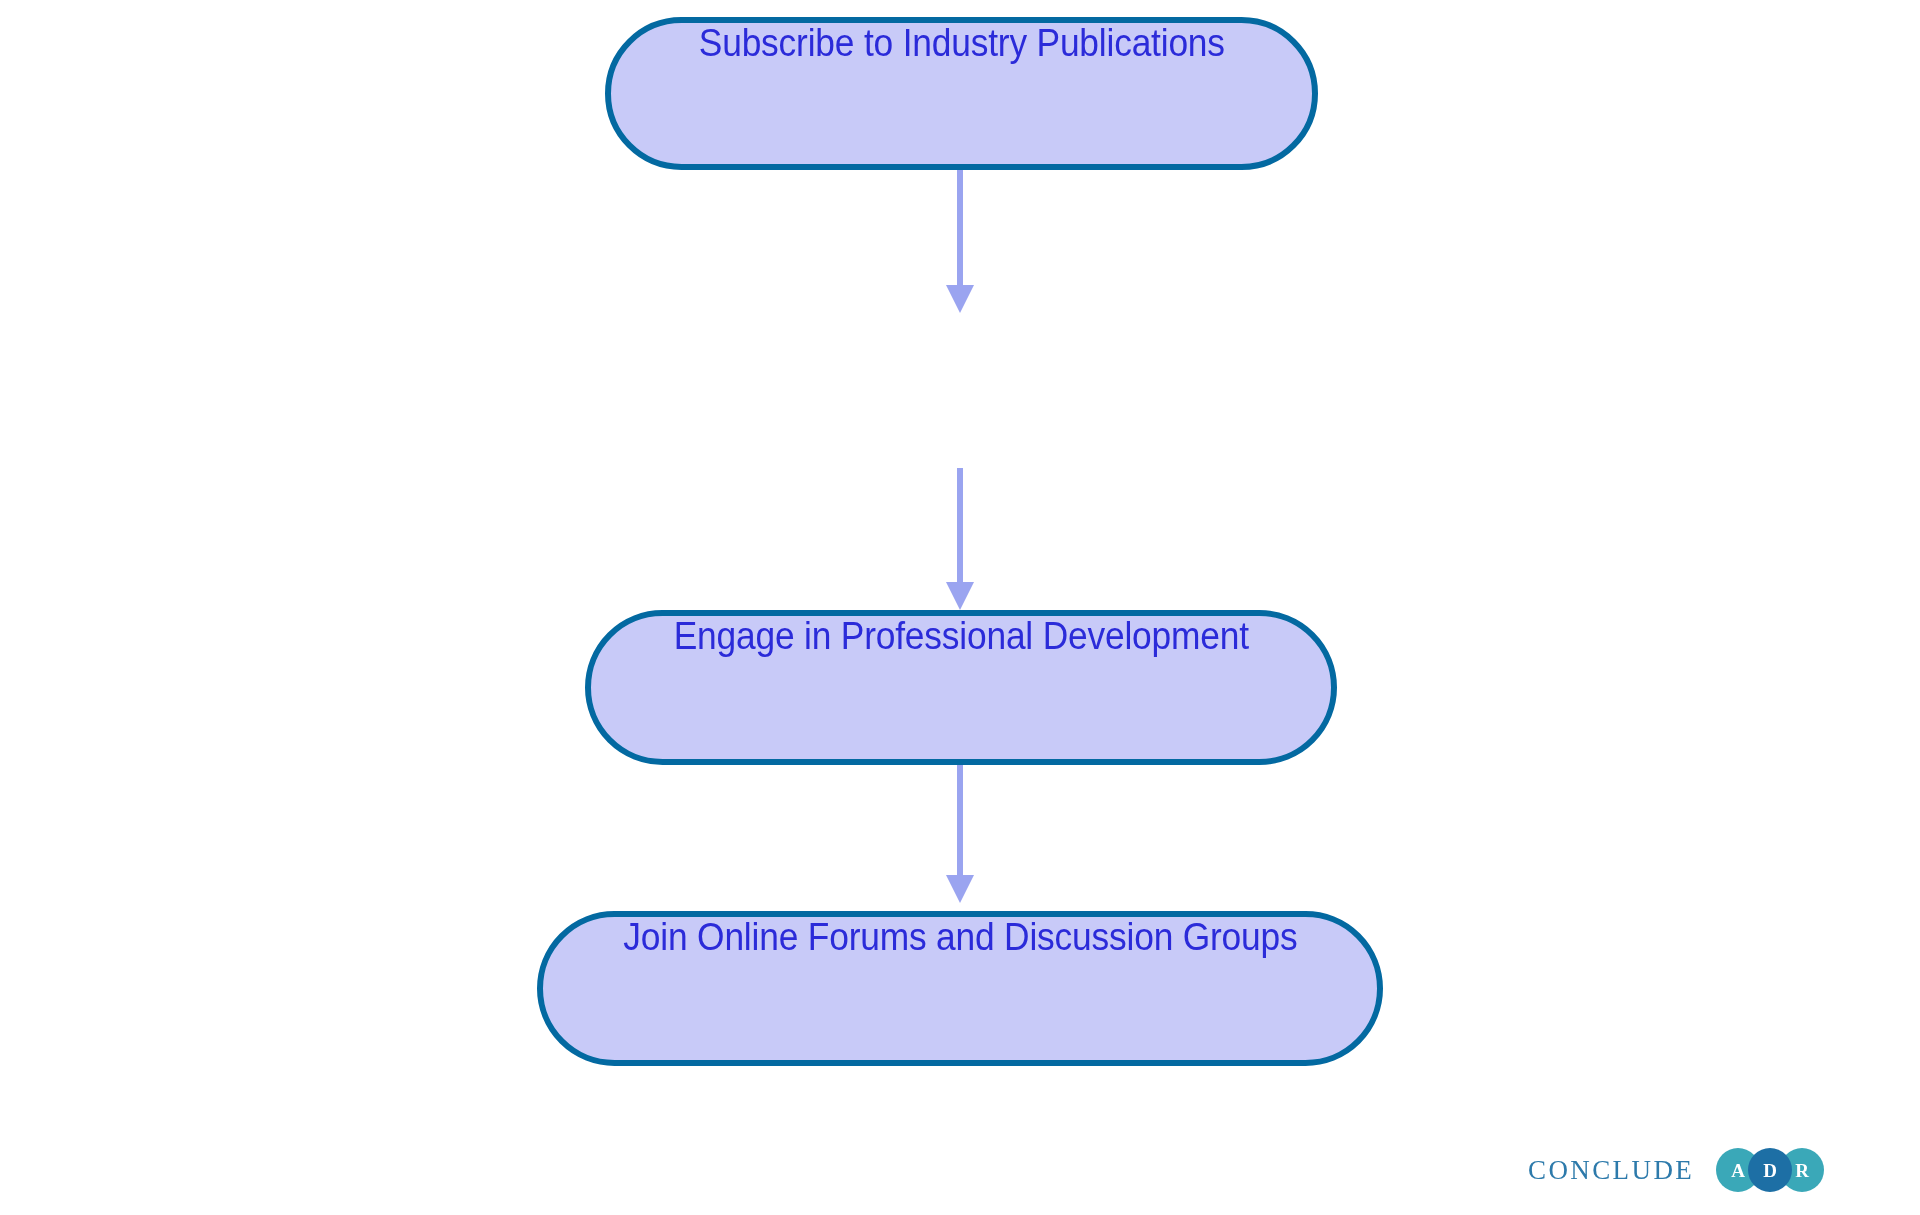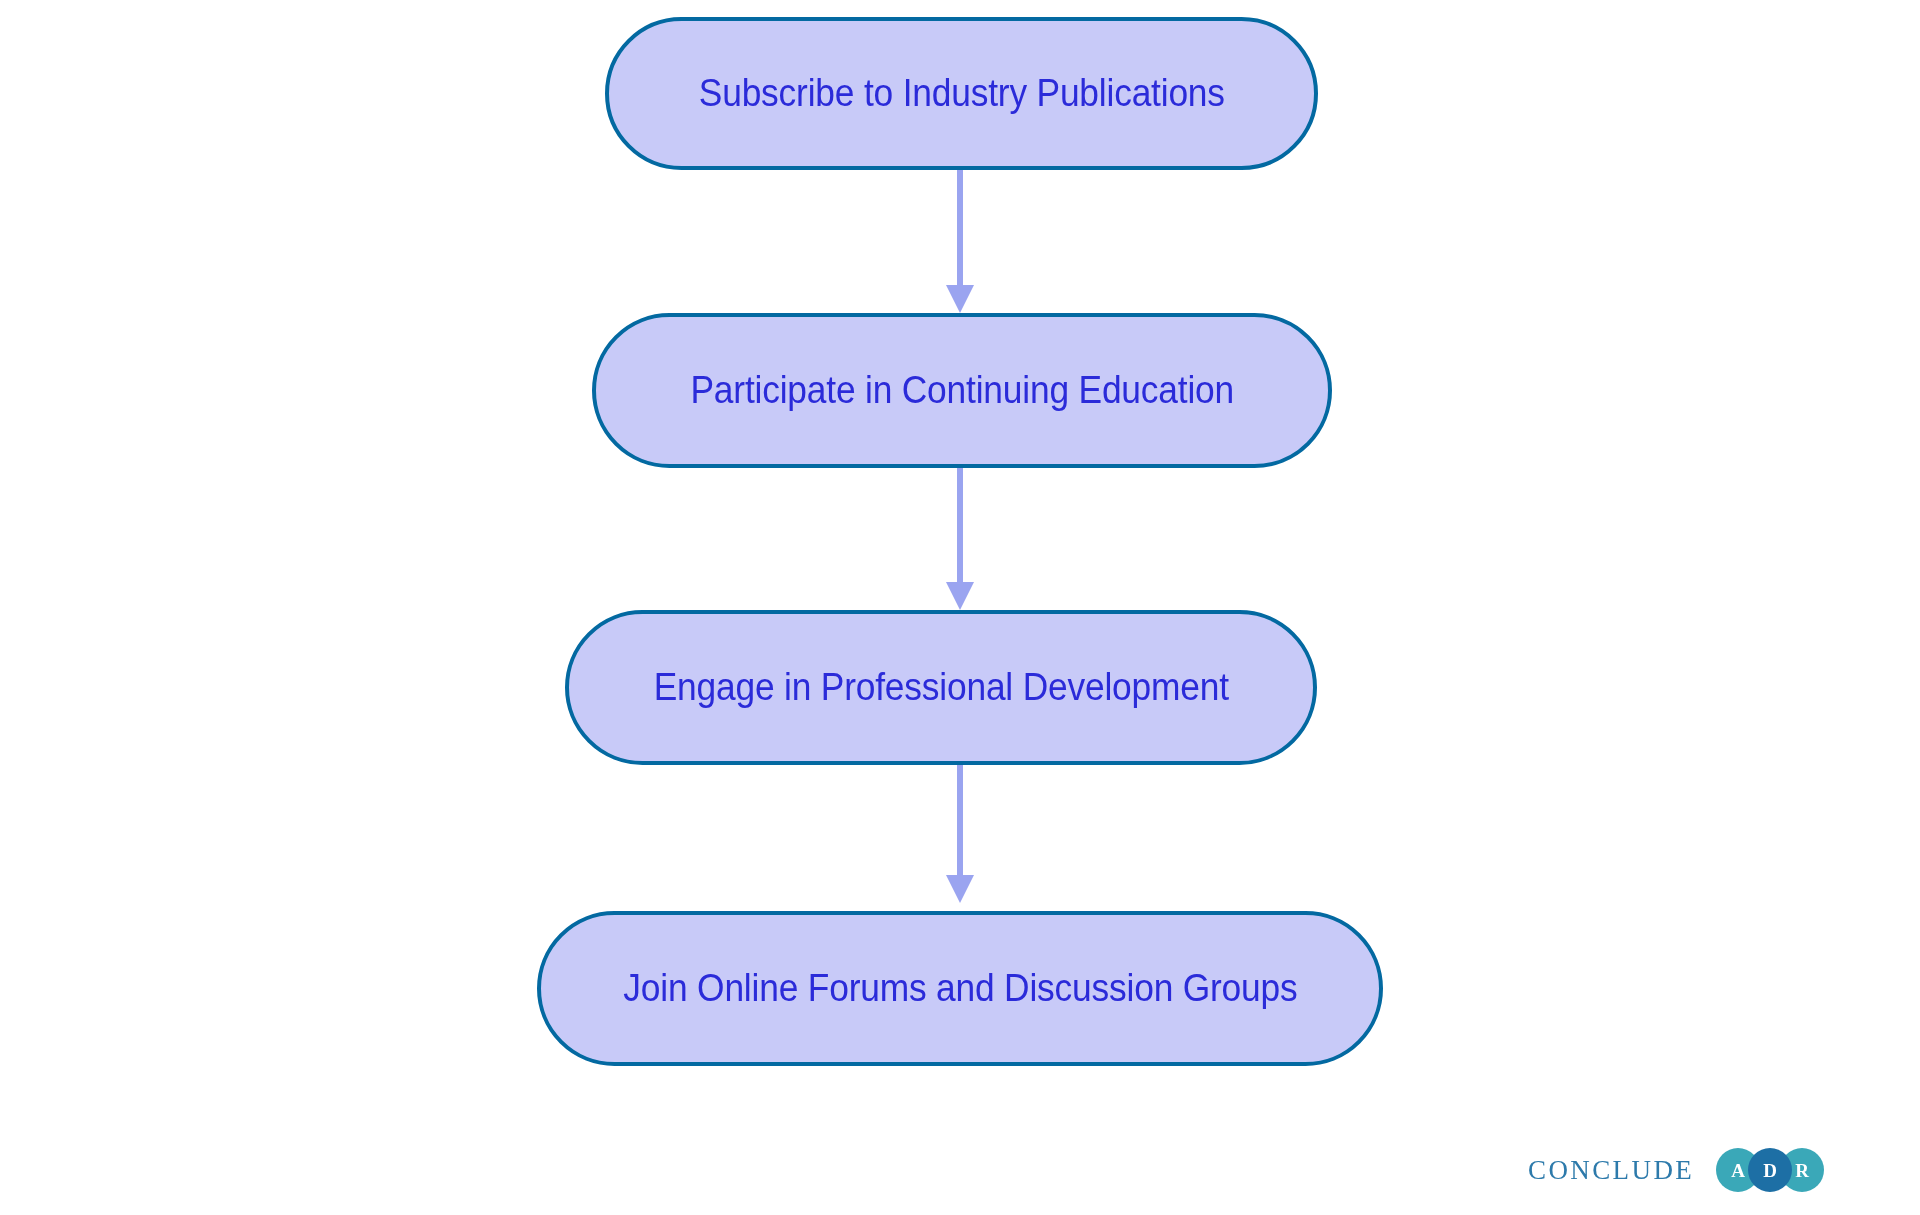--- a/index.html
+++ b/index.html
@@ -30,44 +30,43 @@
     left: 0;
     top: 0;
     width: 1920px;
     height: 1100px;
   }
 
   .node {
     position: absolute;
     box-sizing: border-box;
     background: #c8caf8;
-    border: 4px solid #0369a1;
+    border: 6px solid #0369a1;
     border-radius: 9999px;
     display: flex;
-    align-items: center;
     justify-content: center;
     text-align: center;
   }
 
   .node-label {
     color: #2b2bd9;
     font-family: "Liberation Sans", "DejaVu Sans", sans-serif;
     font-size: 38px;
     font-weight: 400;
     letter-spacing: -0.2px;
     line-height: 1.1;
     white-space: nowrap;
     transform: scaleX(0.93);
     transform-origin: center center;
   }
 
   
   #node-0 { left: 605px;  top: 17px;   width: 713px; height: 153px; }
   #node-1 { left: 592px;  top: 313px;  width: 740px; height: 155px; }
-  #node-2 { left: 565px;  top: 610px;  width: 752px; height: 155px; }
+  #node-2 { left: 585px;  top: 610px;  width: 752px; height: 155px; }
   #node-3 { left: 537px;  top: 903px;  width: 846px; height: 155px; margin-top: 8px; }
 
   
   .connector {
     position: absolute;
     left: 954px;
     width: 12px;
   }
   .connector .line {
     position: absolute;
@@ -153,23 +152,20 @@
 
     <div class="node" id="node-0">
       <span class="node-label">Subscribe to Industry Publications</span>
     </div>
 
     <div class="connector" id="connector-0">
       <div class="line"></div>
       <div class="head"></div>
     </div>
 
-    <div class="node" id="node-1">
-      <span class="node-label">Participate in Continuing Education</span>
-    </div>
 
     <div class="connector" id="connector-1">
       <div class="line"></div>
       <div class="head"></div>
     </div>
 
     <div class="node" id="node-2">
       <span class="node-label">Engage in Professional Development</span>
     </div>
 

